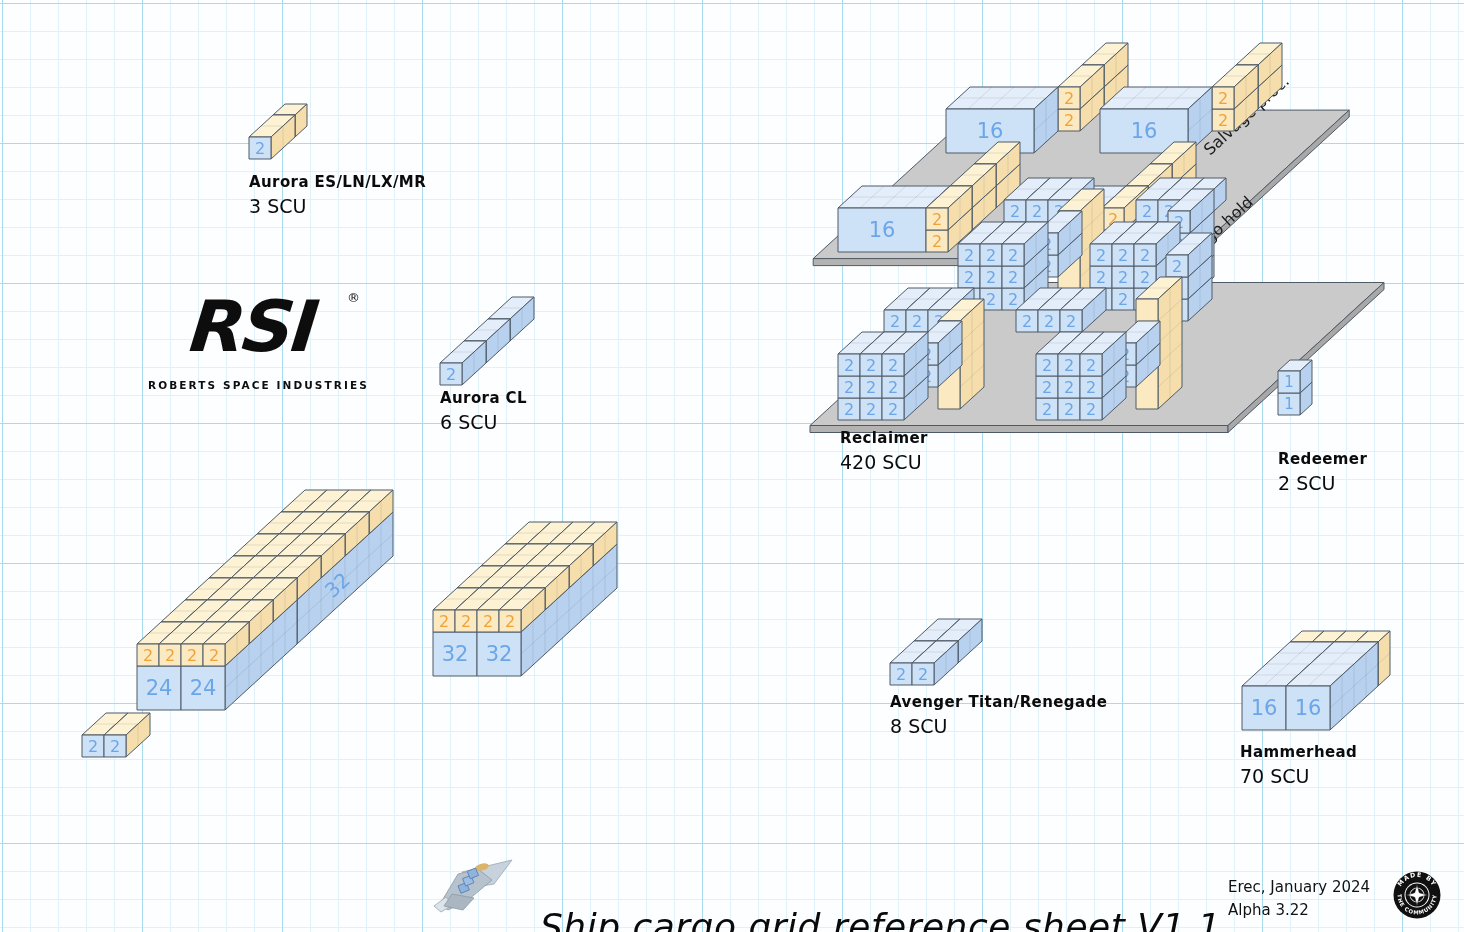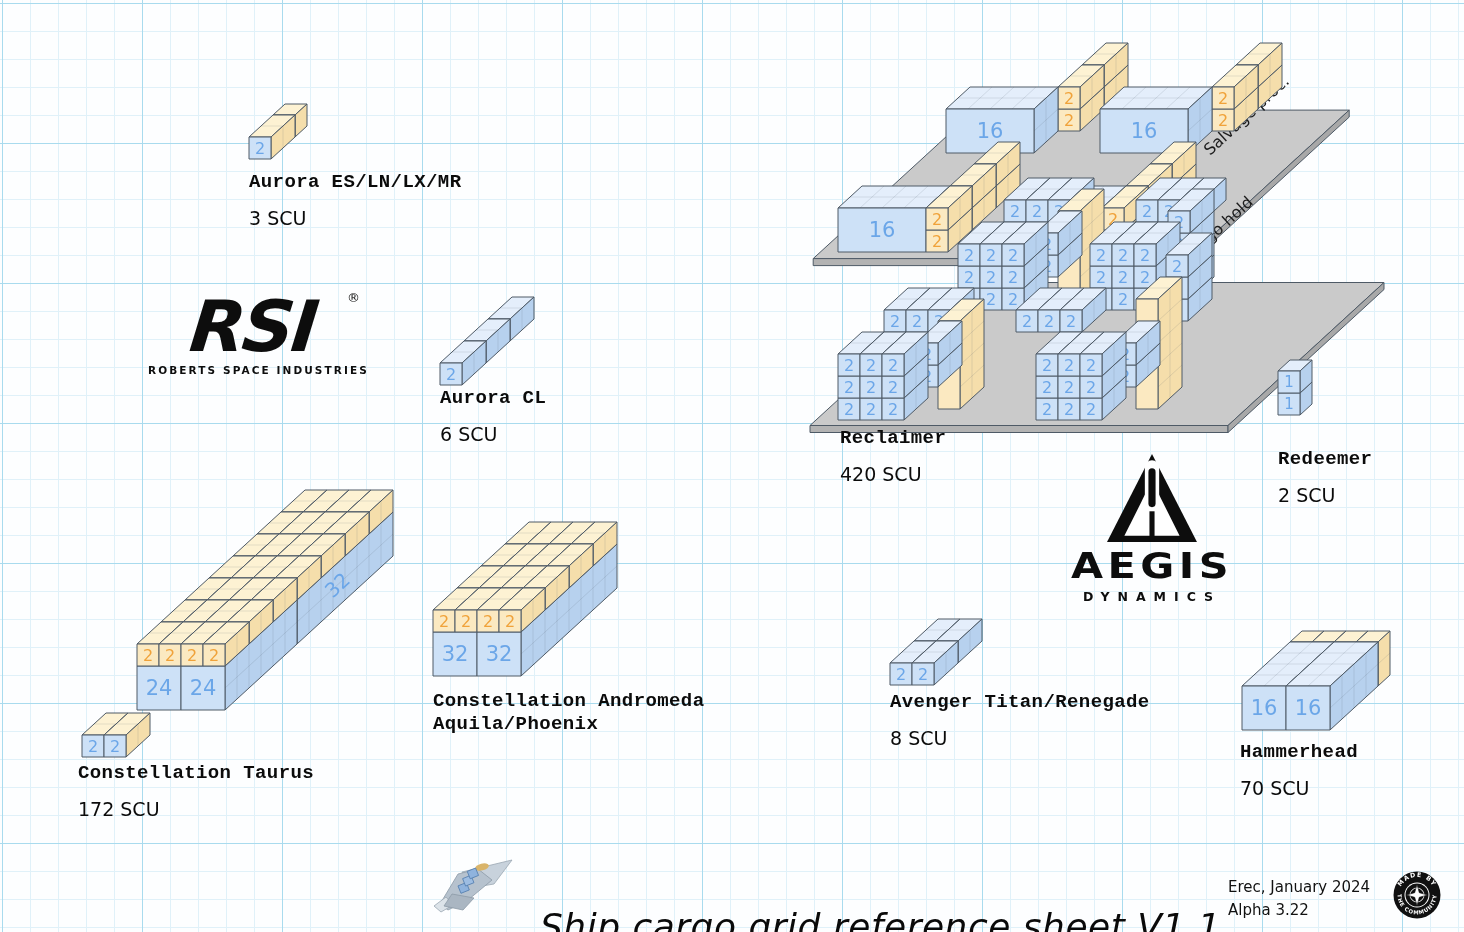--- a/index.html
+++ b/index.html
@@ -11,27 +11,27 @@
     background-image:
       linear-gradient(90deg,#a9dbee 1.5px,transparent 1.5px),
       linear-gradient(180deg,#a9dbee 1.5px,transparent 1.5px),
       linear-gradient(90deg,#e0f1f9 1px,transparent 1px),
       linear-gradient(180deg,#e0f1f9 1px,transparent 1px);
     background-size:140px 100%,100% 140px,28px 100%,100% 28px;
     background-position:2px 3px,2px 3px,2px 3px,2px 3px;
   }
   #scene{position:absolute;left:0;top:0;z-index:2;}
   .ship-label{position:absolute;z-index:3;color:#0b0b0b;}
-  .ship-name{font-weight:bold;font-size:19px;line-height:23px;white-space:pre-line;letter-spacing:0.4px;font-family:Liberation Mono, monospace;}
-  .ship-scu{font-size:19px;line-height:23px;margin-top:13px;}
+  .ship-name{font-weight:bold;font-size:15px;line-height:23px;white-space:pre-line;letter-spacing:0.4px;}
+  .ship-scu{font-size:19px;line-height:23px;margin-top:1px;}
   
   .rsi{position:absolute;left:148px;top:288px;width:210px;text-align:center;z-index:3;color:#0d0d0d;}
   .rsi-text{font-size:72px;line-height:76px;font-weight:bold;font-style:italic;letter-spacing:-3px;transform:skewX(-6deg) scaleY(0.98);}
   .rsi-reg{position:absolute;right:-2px;top:2px;font-size:13px;font-style:normal;}
-  .rsi-sub{font-size:10.5px;font-weight:bold;letter-spacing:2.1px;margin-top:0;white-space:nowrap;}
+  .rsi-sub{font-size:10.5px;font-weight:bold;letter-spacing:2.1px;margin-top:15px;white-space:nowrap;}
   
   .aegis{position:absolute;left:1052px;top:452px;width:200px;text-align:center;z-index:3;color:#0d0d0d;}
   .aegis-text{font-size:37px;line-height:38px;font-weight:bold;letter-spacing:4px;transform:scale(1.12,0.95);margin-top:0px;}
   .aegis-sub{font-size:12.5px;font-weight:bold;letter-spacing:8px;margin-top:3px;white-space:nowrap;}
   
   .sheet-title{position:absolute;left:540px;top:866px;font-size:36px;font-style:italic;color:#0a0a0a;z-index:3;letter-spacing:0.5px;margin-top:40px;}
   .credits{position:absolute;left:1228px;top:876px;font-size:15px;line-height:22.5px;color:#111;z-index:3;}
   .badge{position:absolute;left:1393px;top:871px;z-index:3;}
   .ship-icon{position:absolute;left:432px;top:852px;z-index:3;}
 </style>
@@ -1075,27 +1075,21 @@
     </svg>
 
   <div class="ship-label" style="left:249px;top:171px">
     <div class="ship-name">Aurora ES/LN/LX/MR</div>
     <div class="ship-scu">3 SCU</div>
   </div>
   <div class="ship-label" style="left:440px;top:387px">
     <div class="ship-name">Aurora CL</div>
     <div class="ship-scu">6 SCU</div>
   </div>
-  <div class="ship-label" style="left:78px;top:762px">
-    <div class="ship-name">Constellation Taurus</div>
-    <div class="ship-scu">172 SCU</div>
-  </div>
   <div class="ship-label" style="left:433px;top:690px">
-    <div class="ship-name">Constellation Andromeda
-Aquila/Phoenix</div>
   </div>
   <div class="ship-label" style="left:840px;top:427px">
     <div class="ship-name">Reclaimer</div>
     <div class="ship-scu">420 SCU</div>
   </div>
   <div class="ship-label" style="left:1278px;top:448px">
     <div class="ship-name">Redeemer</div>
     <div class="ship-scu">2 SCU</div>
   </div>
   <div class="ship-label" style="left:890px;top:691px">
@@ -1106,31 +1100,20 @@
     <div class="ship-name">Hammerhead</div>
     <div class="ship-scu">70 SCU</div>
   </div>
 
   <div class="rsi">
     <div class="rsi-text">RSI</div>
     <div class="rsi-reg">®</div>
     <div class="rsi-sub">ROBERTS SPACE INDUSTRIES</div>
   </div>
 
-  <div class="aegis">
-    <svg width="104" height="92" viewBox="0 0 100 90">
-      <path d="M50,2 L6,88 L94,88 Z" fill="#0d0d0d"></path>
-      <path d="M50,28 L23,82 L77,82 Z" fill="#ffffff"></path>
-      <rect x="43" y="8" width="14" height="52" rx="7" fill="#ffffff"></rect>
-      <rect x="46.5" y="16" width="7" height="38" rx="3.5" fill="#0d0d0d"></rect>
-      <rect x="47.5" y="58" width="5" height="30" fill="#0d0d0d"></rect>
-    </svg>
-    <div class="aegis-text">AEGIS</div>
-    <div class="aegis-sub">DYNAMICS</div>
-  </div>
 
   <svg class="ship-icon" width="84" height="68" viewBox="0 0 84 68">
     <polygon points="30,20 80,8 62,32 38,36" fill="#c8d2dc" stroke="#9aa7b3" stroke-width="0.8"></polygon>
     <polygon points="8,52 26,22 46,17 60,28 36,48 16,58" fill="#b6c2ce" stroke="#8d9aa7" stroke-width="0.8"></polygon>
     <polygon points="2,54 14,45 21,53 9,60" fill="#dce3e9" stroke="#9aa7b3" stroke-width="0.8"></polygon>
     <polygon points="20,42 42,46 31,58 12,54" fill="#aab6c2" stroke="#8d9aa7" stroke-width="0.8"></polygon>
     <ellipse cx="50" cy="15" rx="7" ry="3.4" transform="rotate(-14 50 15)" fill="#d9b46a"></ellipse>
     <g transform="rotate(-22 36 32)" stroke="#5580b0" stroke-width="0.8">
       <rect x="26" y="30" width="9" height="8" fill="#8fb3dd"></rect>
       <rect x="33" y="25" width="9" height="8" fill="#9dbde2"></rect>

